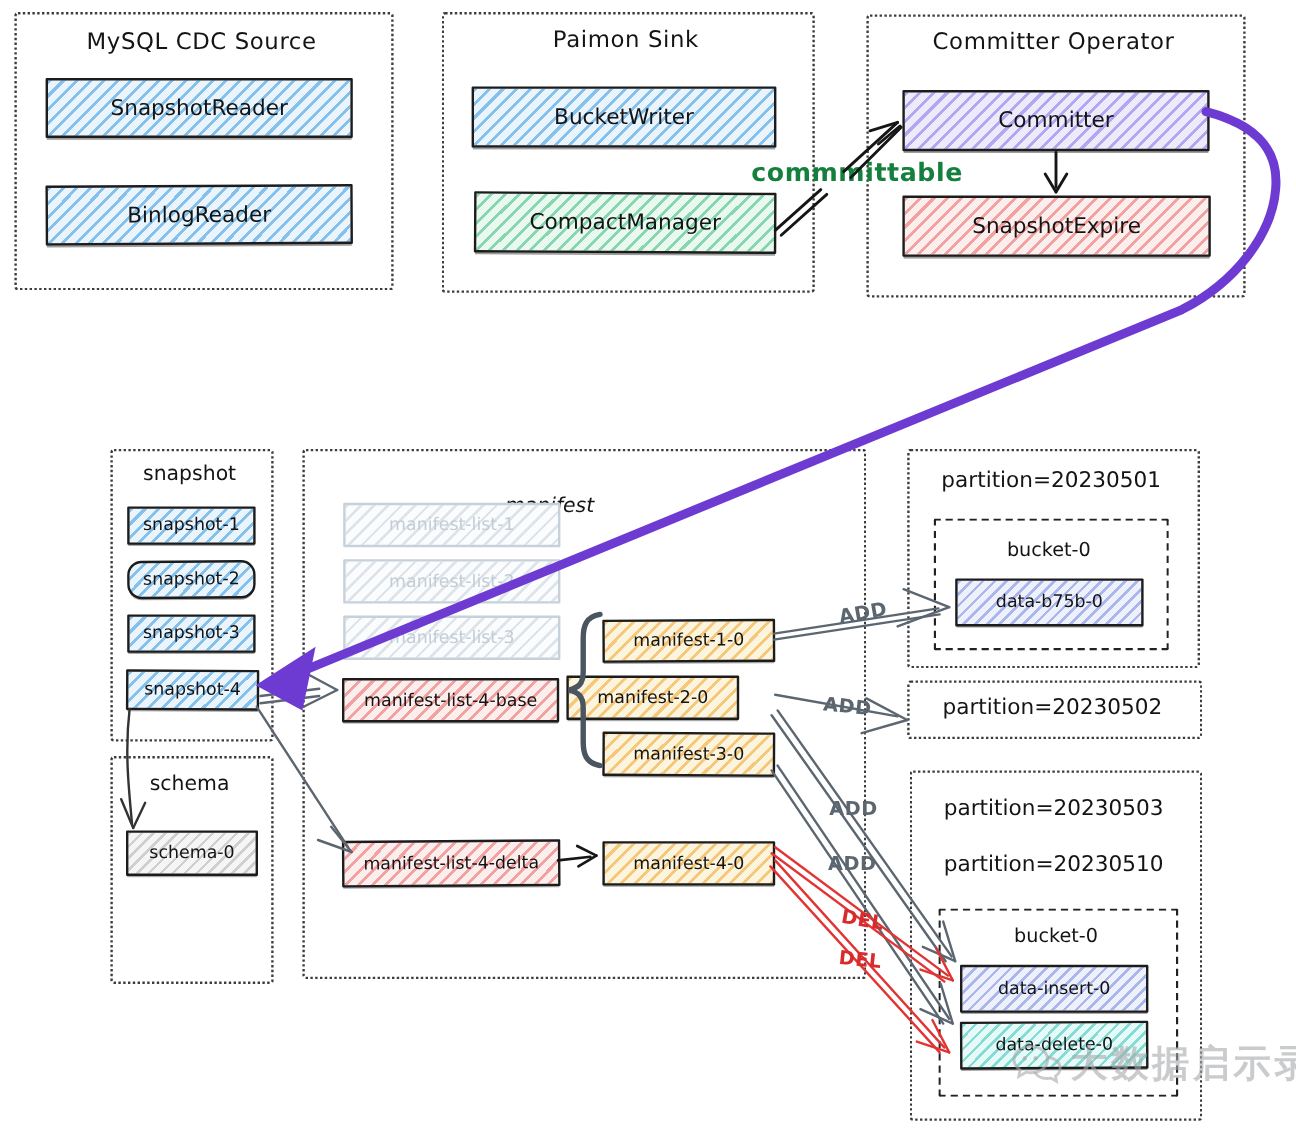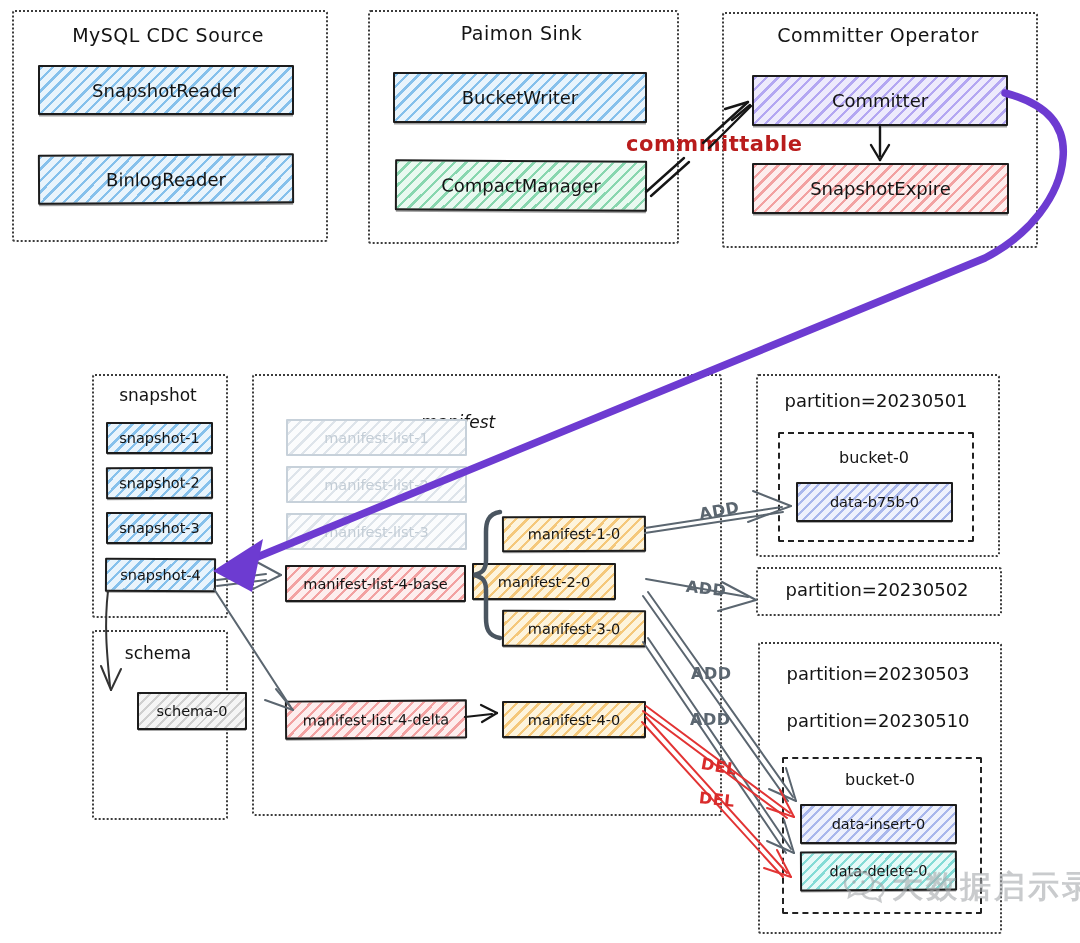--- a/index.html
+++ b/index.html
@@ -14,24 +14,24 @@
   .sm{font-size:14.5px;box-shadow:0 2px 0 -1px rgba(40,40,40,.4);}
   .hblue  {background-color:#e9f4fc;background-image:repeating-linear-gradient(135deg,rgba(52,150,222,.55) 0 2.4px,transparent 2.4px 8px);}
   .hgreen {background-color:#e9f9f0;background-image:repeating-linear-gradient(135deg,rgba(40,180,110,.5) 0 2.4px,transparent 2.4px 8px);}
   .hpurple{background-color:#edeafc;background-image:repeating-linear-gradient(135deg,rgba(122,100,232,.5) 0 2.4px,transparent 2.4px 8px);}
   .hred   {background-color:#fdeeee;background-image:repeating-linear-gradient(135deg,rgba(232,86,86,.5) 0 2.4px,transparent 2.4px 8px);}
   .hyellow{background-color:#fdf4dd;background-image:repeating-linear-gradient(135deg,rgba(238,164,42,.55) 0 2.4px,transparent 2.4px 8px);}
   .hperi  {background-color:#eef1fc;background-image:repeating-linear-gradient(135deg,rgba(100,125,220,.5) 0 2.2px,transparent 2.2px 7px);}
   .hteal  {background-color:#e6faf8;background-image:repeating-linear-gradient(135deg,rgba(36,190,180,.5) 0 2.2px,transparent 2.2px 7px);}
   .hfaded {background-color:#fbfcfd;background-image:repeating-linear-gradient(135deg,rgba(168,184,200,.35) 0 2.2px,transparent 2.2px 8px);
            border-color:#c7d1da;color:#c3cdd6;box-shadow:none;}
-  .hgray  {background-color:#f5f5f5;background-image:repeating-linear-gradient(135deg,rgba(120,120,120,.3) 0 2px,transparent 2px 7px);margin-left:32px;}
+  .hgray  {background-color:#f5f5f5;background-image:repeating-linear-gradient(135deg,rgba(120,120,120,.3) 0 2px,transparent 2px 7px);}
   .lbl{position:absolute;font-size:16px;font-weight:600;color:#5b6670;letter-spacing:.5px;}
   .lbl.red{color:#d92b2b;}
-  .committable{position:absolute;font-size:21px;font-weight:600;color:#b91c1c;letter-spacing:.5px;}
+  .committable{position:absolute;font-size:21px;font-weight:600;color:#15803d;letter-spacing:.5px;}
   svg.overlay{position:absolute;left:0;top:0;width:1080px;height:943px;pointer-events:none;}
   .watermark{position:absolute;left:842px;top:866px;display:flex;align-items:center;gap:6px;
              color:rgba(165,168,172,.6);font-size:31px;font-weight:700;letter-spacing:3px;white-space:nowrap;}
 </style>
 </head>
 <body>
 
 <div id="canvas">
 
   <div class="dotted" style="left:12px;top:10px;width:312px;height:228px;"></div>
@@ -61,21 +61,21 @@
     <span>Committer</span>
   </div>
 
   <div class="committable" style="left:626px;top:132px;">commmittable</div>
 
   <div class="dotted" style="left:92px;top:374px;width:132px;height:240px;"></div>
   <div class="stitle" style="left:92px;top:385px;width:132px;">snapshot</div>
   <div class="box hblue sm" style="left:106px;top:422px;width:103px;height:28px;">
     <span>snapshot-1</span>
   </div>
-  <div class="box hblue sm" style="left:106px;top:467px;width:103px;height:28px;transform:rotate(-.4deg);">
+  <div class="box hblue sm" style="left:106px;top:467px;width:103px;height:28px;transform:rotate(-.4deg);border-radius:12px;">
     <span>snapshot-2</span>
   </div>
   <div class="box hblue sm" style="left:106px;top:512px;width:103px;height:28px;">
     <span>snapshot-3</span>
   </div>
   <div class="box hblue sm" style="left:105px;top:558px;width:107px;height:30px;transform:rotate(.3deg);">
     <span>snapshot-4</span>
   </div>
 
   <div class="dotted" style="left:92px;top:630px;width:132px;height:186px;"></div>

